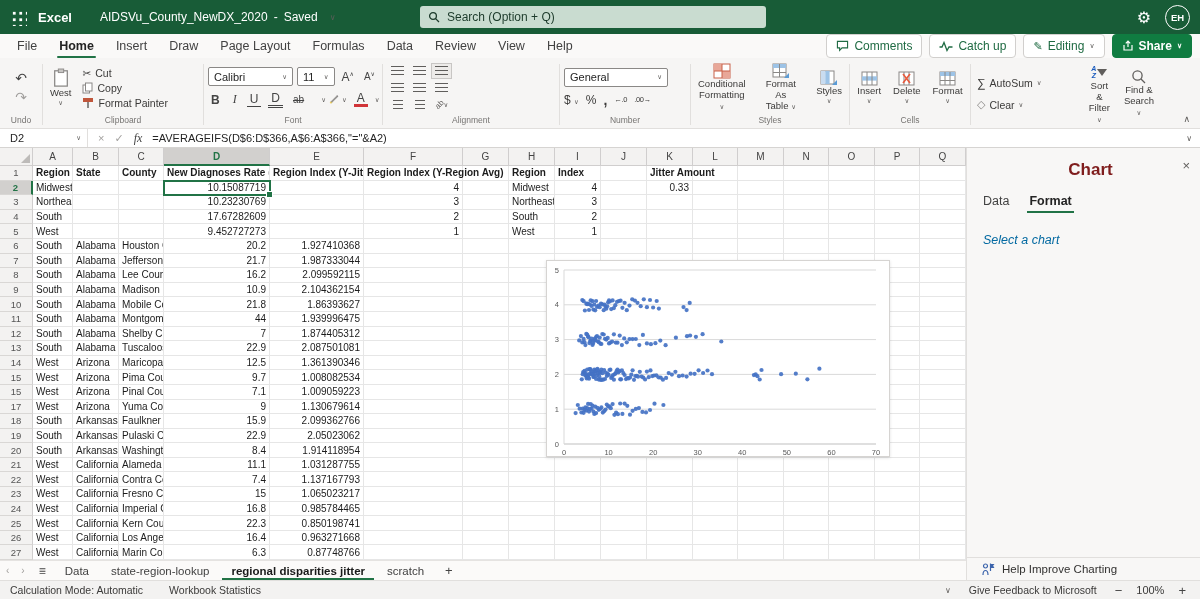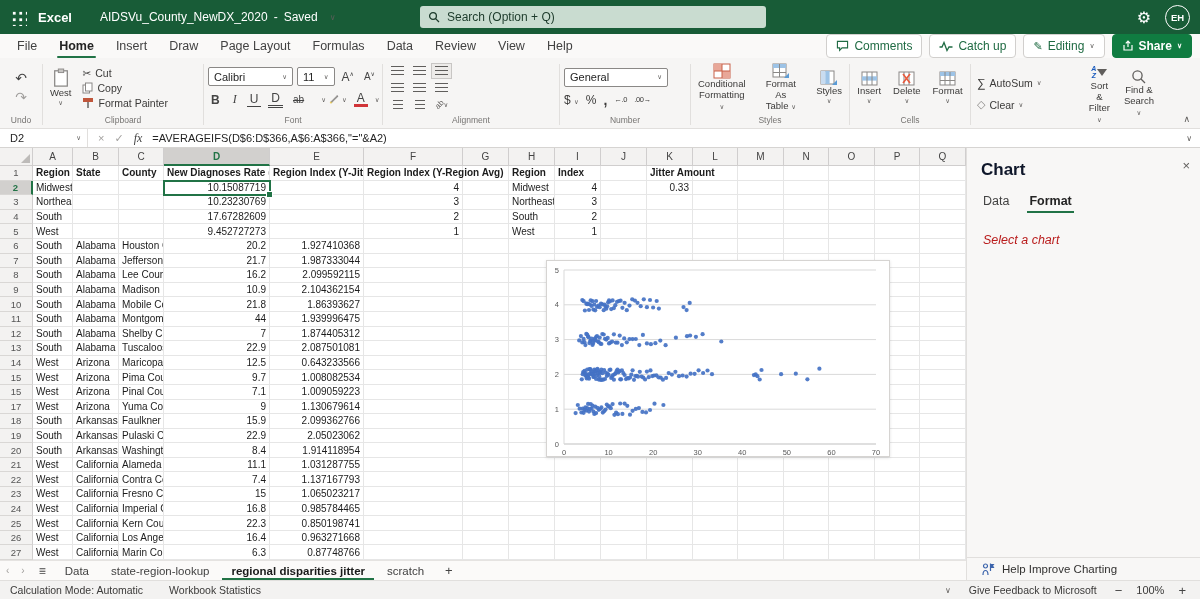--- a/index.html
+++ b/index.html
@@ -75,27 +75,27 @@
   .gcell{border-right:1px solid #E6E6E6;border-bottom:1px solid #E6E6E6;font-size:10px;color:#1C1C1C;display:flex;align-items:center;padding:0 3px;box-sizing:border-box;white-space:nowrap;overflow:hidden;cursor:cell;}
   .gcell.num{justify-content:flex-end;}
   .gcell.hdr{font-weight:700;}
   .gcell.spill{overflow:visible;z-index:2;}
   .selbox{position:absolute;border:2px solid #217346;pointer-events:none;}
   .fillhandle{position:absolute;width:5px;height:5px;background:#217346;border:1px solid #fff;pointer-events:none;}
   
   .chartobj{position:absolute;left:546px;top:112px;width:342px;height:195px;background:#fff;border:1px solid #D6D4D2;box-shadow:0 1px 3px rgba(0,0,0,.12);cursor:pointer;}
   
   .pane{position:absolute;left:966px;top:148px;width:234px;height:432px;background:#F8F7F6;border-left:1px solid #E1DFDD;box-sizing:border-box;}
-  .pane-title{font-size:17px;font-weight:600;color:#0f172a;padding:12px 0 0 14px;}
+  .pane-title{font-size:17px;font-weight:600;color:#7f1d1d;padding:12px 0 0 14px;text-align:center;}
   .pane-close{position:absolute;top:10px;right:10px;font-size:13px;color:#605E5C;cursor:pointer;}
   .pane-tabs{display:flex;gap:20px;padding:14px 0 0 16px;font-size:12.5px;}
   .ptab{color:#424242;padding-bottom:5px;position:relative;cursor:pointer;}
   .ptab.active{font-weight:700;color:#242424;}
   .ptab.active::after{content:"";position:absolute;left:-2px;right:-2px;bottom:0;height:2px;background:#217346;}
-  .pane-empty{font-style:italic;color:#b91c1c;font-size:12.5px;padding:20px 0 0 16px;}
+  .pane-empty{font-style:italic;color:#0369a1;font-size:12.5px;padding:20px 0 0 16px;}
   .pane-footer{position:absolute;bottom:0;left:0;width:100%;height:23px;border-top:1px solid #E1DFDD;display:flex;align-items:center;gap:7px;padding-left:14px;box-sizing:border-box;font-size:11.5px;color:#323130;background:#F8F7F6;cursor:pointer;}
   
   .sheetbar{position:absolute;top:560px;left:0;width:966px;height:20px;background:#FBFAF9;border-top:1px solid #E5E3E1;display:flex;align-items:center;font-size:11.5px;box-sizing:border-box;}
   .snav{color:#A19F9D;font-size:10px;padding:0 6px;cursor:pointer;}
   .smenu{color:#444;font-size:12px;padding:0 8px;cursor:pointer;}
   .stab{height:100%;display:flex;align-items:center;padding:0 11px;color:#424242;position:relative;cursor:pointer;white-space:nowrap;}
   .stab.active{font-weight:600;color:#1a1a1a;}
   .stab.active::after{content:"";position:absolute;left:2px;right:2px;bottom:0;height:2.5px;background:#217346;}
   .addsheet{font-size:13px;color:#444;padding:0 10px;cursor:pointer;}
   
@@ -730,21 +730,21 @@
         <div class="gcell" style="width: 46px;"></div>
         <div class="gcell" style="width: 45px;"></div>
         <div class="gcell" style="width: 46px;"></div>
       </div>
       <div class="grow">
         <div class="rownum">14</div>
         <div class="gcell" style="width: 40px;">West</div>
         <div class="gcell" style="width: 46px;">Arizona</div>
         <div class="gcell" style="width: 45px;">Maricopa County</div>
         <div class="gcell num" style="width: 106px;">12.5</div>
-        <div class="gcell num" style="width: 94px;">0.643233566</div>
+        <div class="gcell num" style="width: 94px;">1.361390346</div>
         <div class="gcell" style="width: 99px;"></div>
         <div class="gcell" style="width: 46px;"></div>
         <div class="gcell" style="width: 46px;"></div>
         <div class="gcell" style="width: 46px;"></div>
         <div class="gcell" style="width: 46px;"></div>
         <div class="gcell" style="width: 46px;"></div>
         <div class="gcell" style="width: 45px;"></div>
         <div class="gcell" style="width: 46px;"></div>
         <div class="gcell" style="width: 45px;"></div>
         <div class="gcell" style="width: 46px;"></div>

